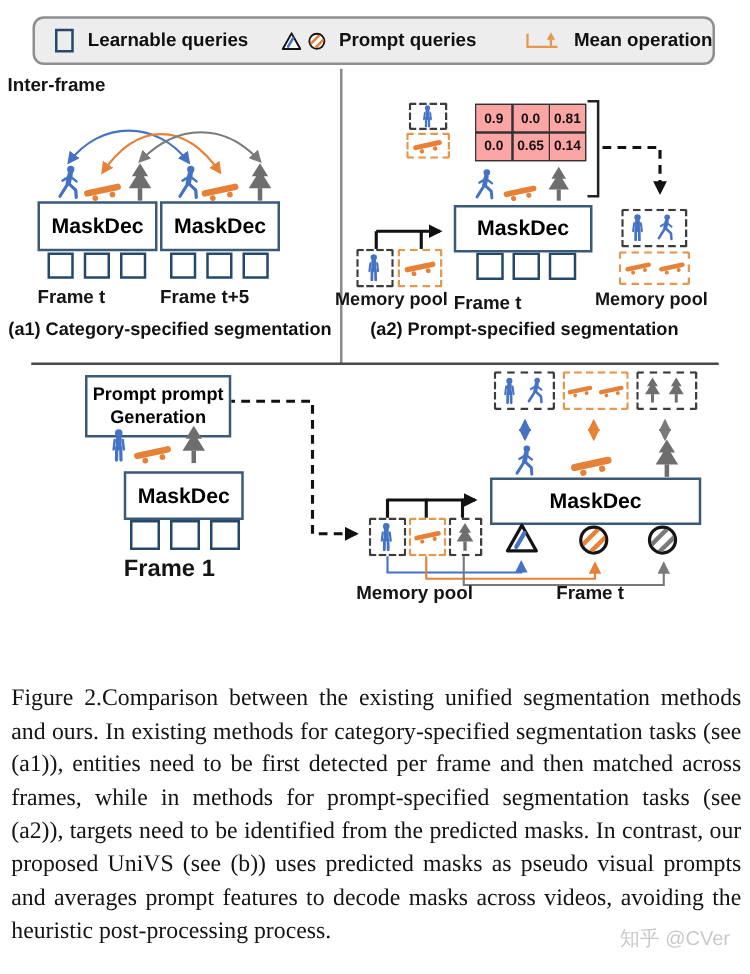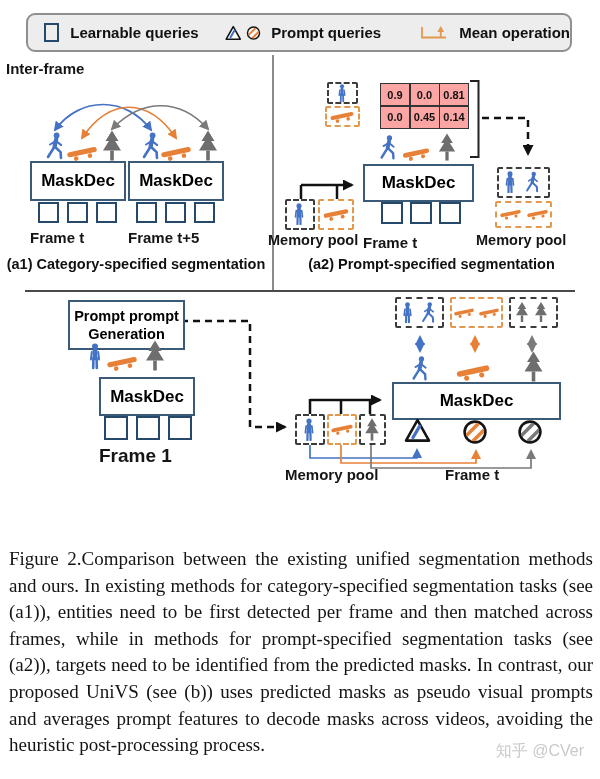--- a/index.html
+++ b/index.html
@@ -215,21 +215,21 @@
   <div class="dash or" style="left:325px;top:106px;width:35px;height:21px"></div>
   <svg class="abs" style="left:328px;top:108px;width:28px;height:16px;color:#e78138">
       <use href="#sym-skate"></use>
     </svg>
 
   <div class="matrix">
     <div class="mcell">0.9</div>
     <div class="mcell">0.0</div>
     <div class="mcell">0.81</div>
     <div class="mcell">0.0</div>
-    <div class="mcell">0.45</div>
+    <div class="mcell">0.65</div>
     <div class="mcell">0.14</div>
   </div>
 
   <svg class="abs" style="left:378px;top:134px;width:20px;height:27px;color:#4472c4">
       <use href="#sym-person-walk"></use>
     </svg>
   <svg class="abs" style="left:400px;top:144px;width:32px;height:18px;color:#e78138">
       <use href="#sym-skate"></use>
     </svg>
   <svg class="abs" style="left:436px;top:133px;width:22px;height:28px;color:#6e6e6e">
@@ -264,21 +264,21 @@
     </svg>
   <div class="dash or" style="left:495px;top:201px;width:57px;height:27px"></div>
   <svg class="abs" style="left:498px;top:206px;width:25px;height:15px;color:#e78138">
       <use href="#sym-skate"></use>
     </svg>
   <svg class="abs" style="left:525px;top:206px;width:25px;height:15px;color:#e78138">
       <use href="#sym-skate"></use>
     </svg>
   <div class="lbl" style="left:476px;top:232px;width:100px;font-size:14.5px">Memory pool</div>
 
-  <div class="cap" style="left:284px;top:256px;width:295px">(a2) Prompt-specified segmentation</div>
+  <div class="cap" style="left:272px;top:256px;width:295px">(a2) Prompt-specified segmentation</div>
 
   <div class="box" style="left:68px;top:300px;width:113px;height:46px">
     <div class="two"><span>Prompt prompt</span><br><span>Generation</span></div>
   </div>
 
   <svg class="abs" style="left:87px;top:342px;width:16px;height:28px;color:#4472c4">
       <use href="#sym-person-stand"></use>
     </svg>
   <svg class="abs" style="left:104px;top:352px;width:36px;height:20px;color:#e78138">
       <use href="#sym-skate"></use>

